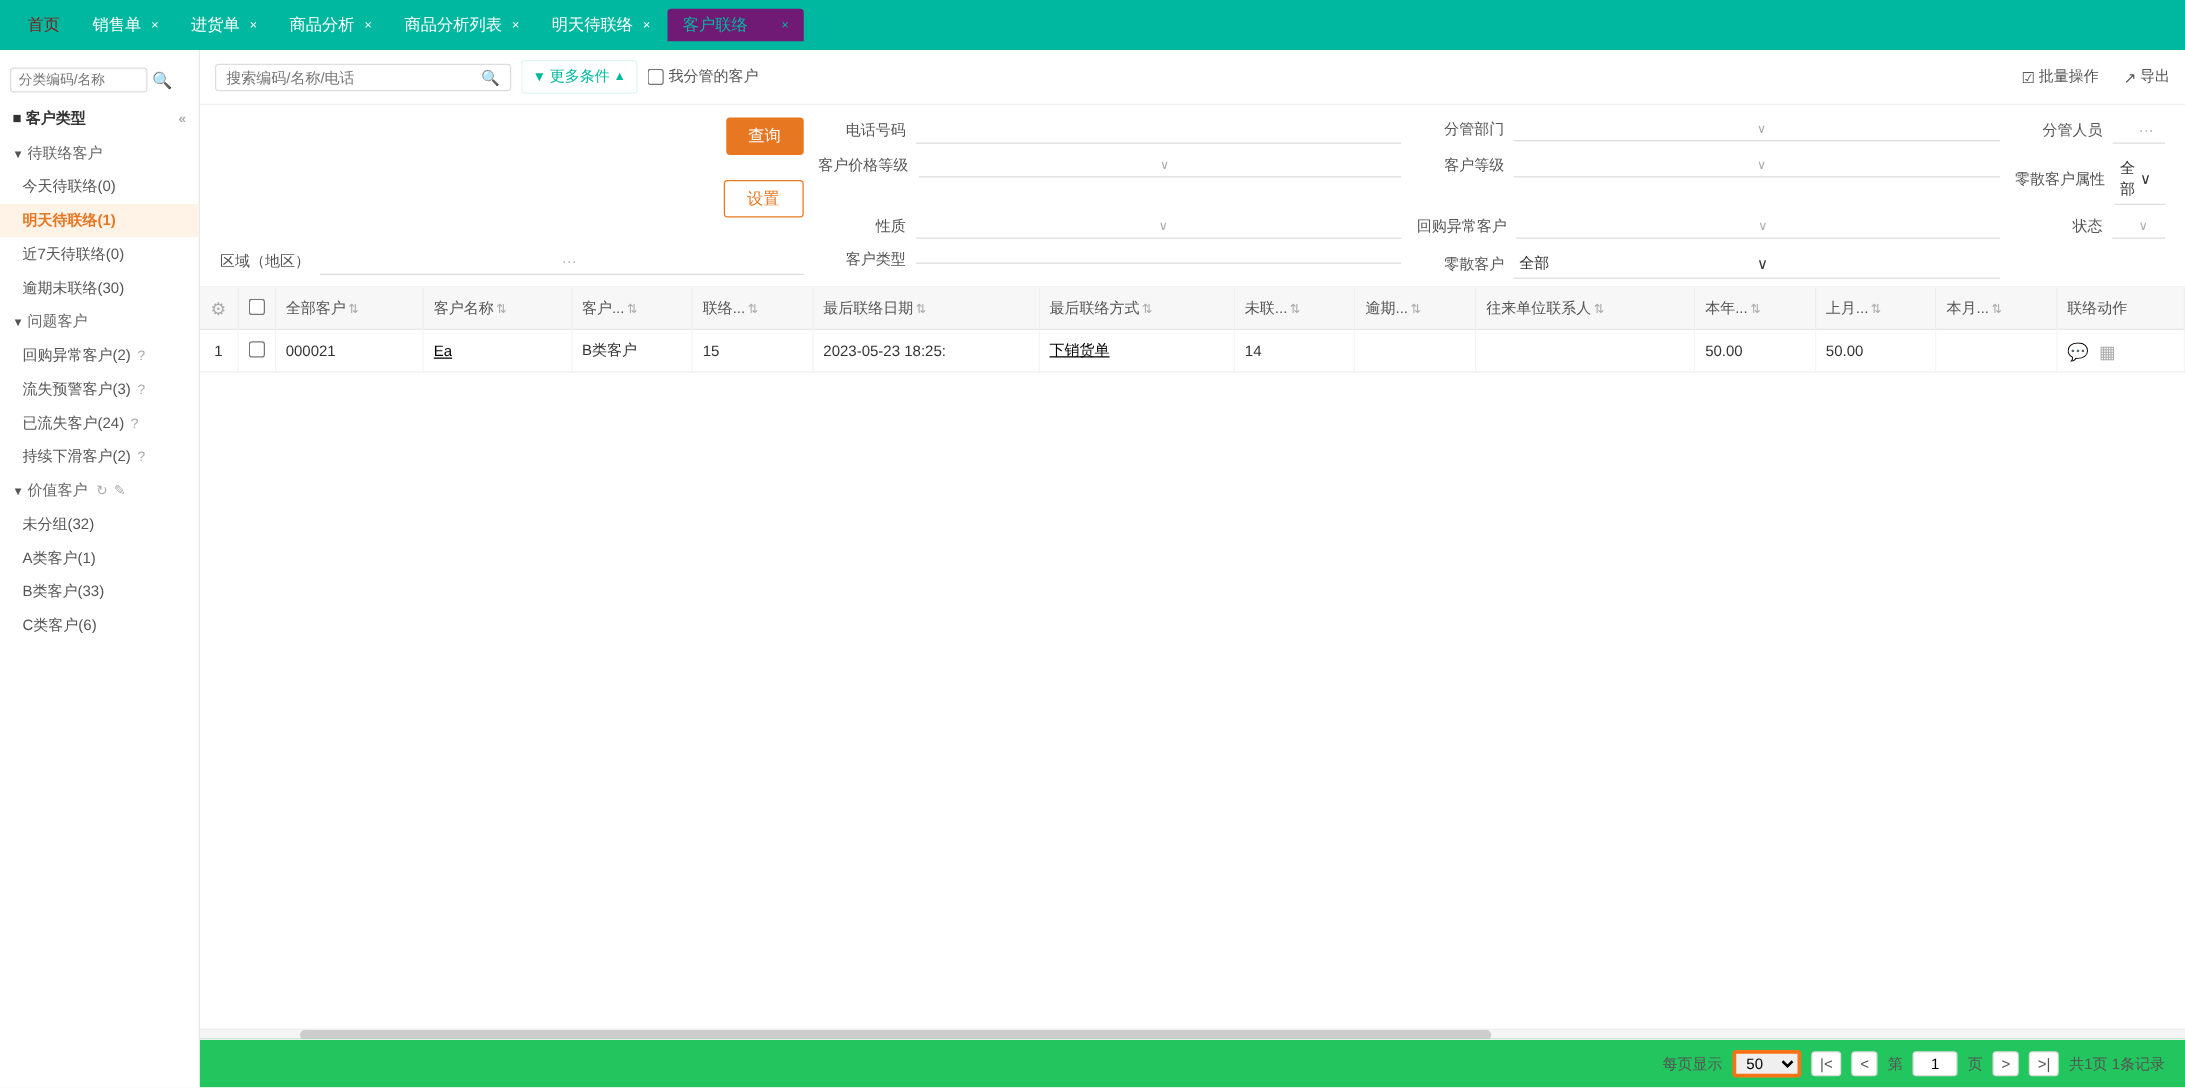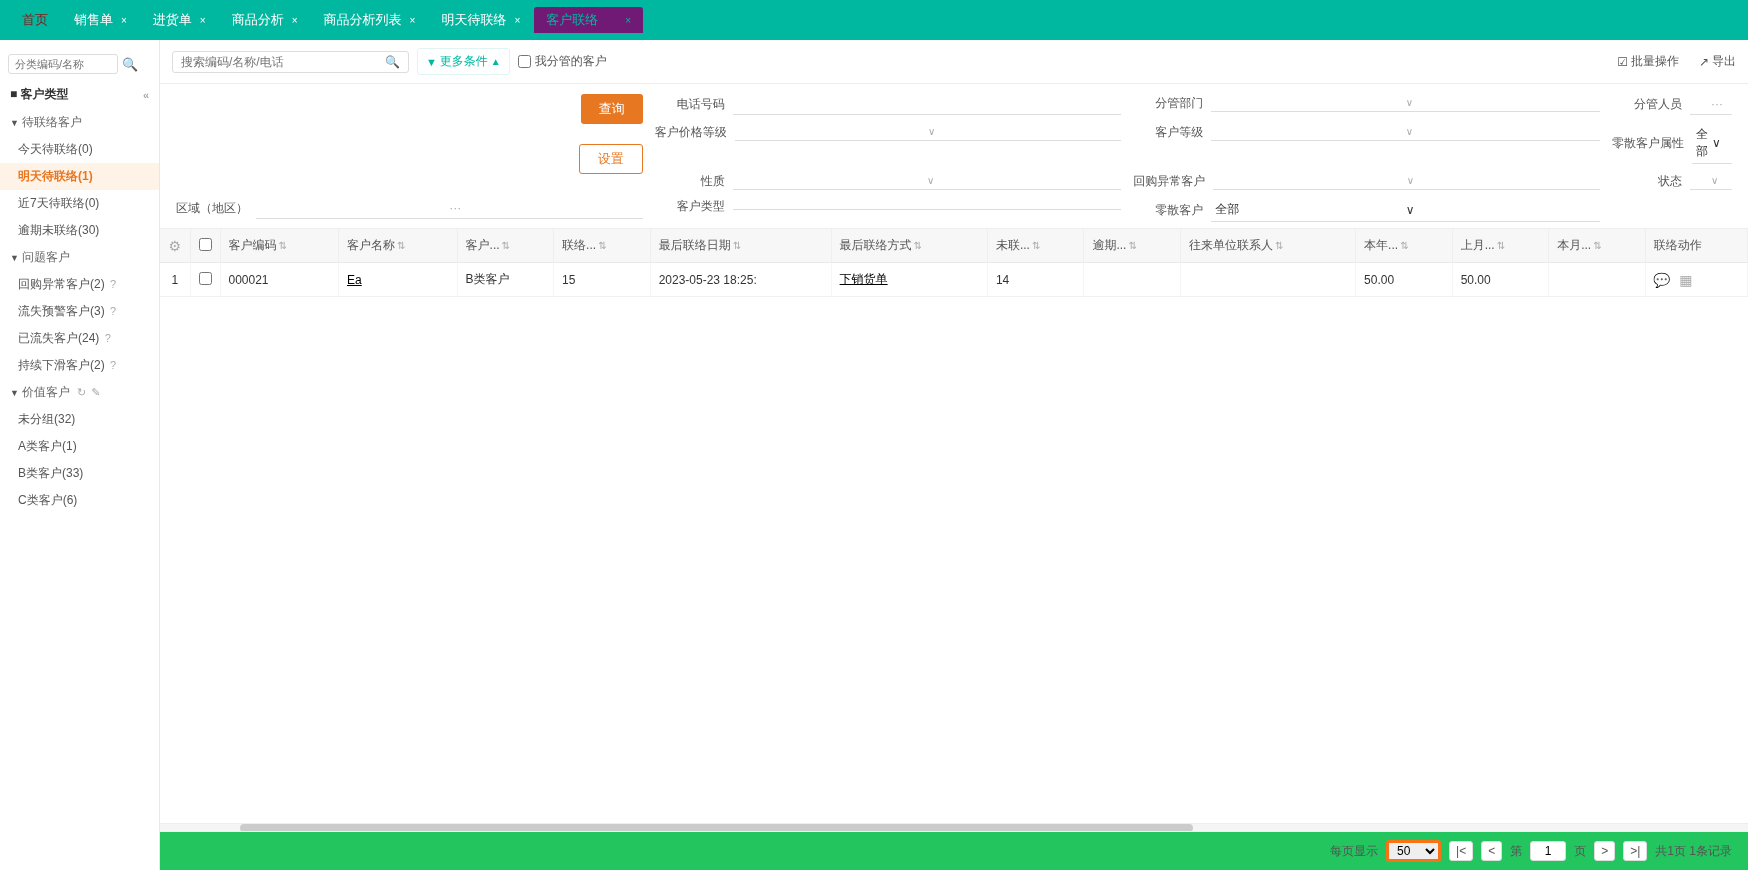--- a/index.html
+++ b/index.html
@@ -297,21 +297,21 @@
         <thead>
           <tr>
             <th class="col-gear">
               <span class="gear-icon">⚙</span>
             </th>
             <th class="col-check">
               <input type="checkbox" style="">
             </th>
             <th>
               <div class="th-sort">
-                <span>客户编码</span>
+                <span>全部客户</span>
                 <span class="sort-icon">⇅</span>
               </div>
             </th>
             <th>
               <div class="th-sort">
                 <span>客户名称</span>
                 <span class="sort-icon">⇅</span>
               </div>
             </th>
             <th>

